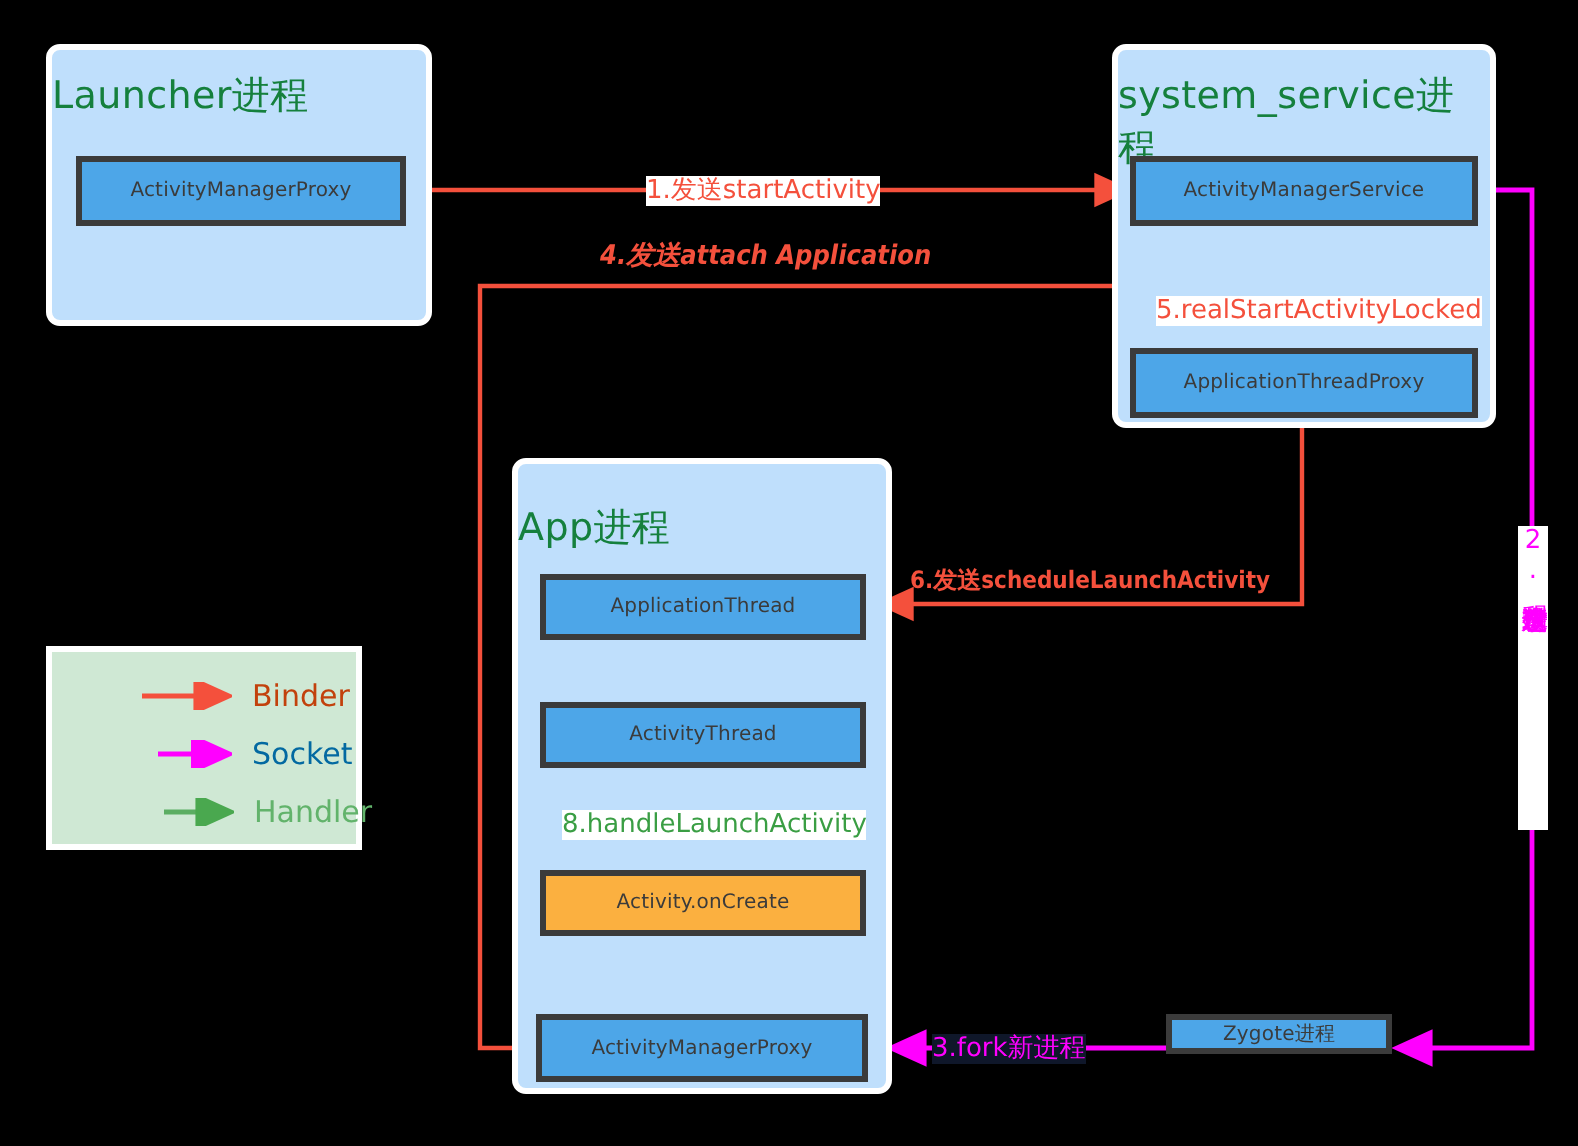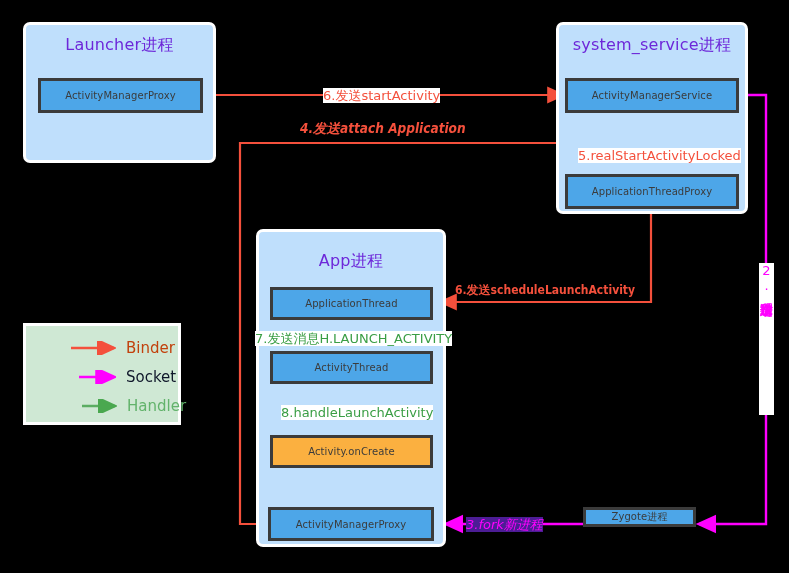--- a/index.html
+++ b/index.html
@@ -2,43 +2,43 @@
 <html><head>
 <meta charset="utf-8">
 <style>
   html,body{margin:0;padding:0;background:#000;}
   body{width:789px;height:573px;position:relative;overflow:hidden;
        font-family:"DejaVu Sans","Liberation Sans",sans-serif;}
   #stage{position:absolute;left:0;top:0;width:789px;height:573px;}
   svg#wires{position:absolute;left:0;top:0;width:789px;height:573px;pointer-events:none;}
 
   .proc{position:absolute;background:#bfdffc;border:3px solid #ffffff;border-radius:7px;box-sizing:border-box;}
-  .proc-title{position:absolute;width:100%;text-align:center;color:#6d28d9;font-size:16px;letter-spacing:.2px;}
+  .proc-title{position:absolute;width:100%;text-align:left;color:#15803d;font-size:19px;letter-spacing:.2px;}
 
   .node{position:absolute;box-sizing:border-box;border:3px solid #3b3b3b;
         display:flex;align-items:center;justify-content:center;
         color:#3b3b3b;font-size:10px;letter-spacing:.1px;}
   .node.blue{background:#4da6e8;}
   .node.orange{background:#f9b champion;}
   .node.orange{background:#fbb040;}
 
   .lbl{position:absolute;white-space:nowrap;font-size:13px;line-height:15px;}
   .lbl.red{color:#f4503c;background:#ffffff;}
   .lbl.green{color:#3a9e44;background:#ffffff;}
-  .lbl.magenta{color:#ff00ff;background:#4c1d95;font-style:italic;}
+  .lbl.magenta{color:#ff00ff;background:#0f172a;}
   .lbl.bold{font-weight:bold;color:#f4503c;background:transparent;
             font-family:"DejaVu Sans Condensed","DejaVu Sans",sans-serif;}
   .lbl.vert{writing-mode:vertical-rl;text-orientation:upright;
             background:#ffffff;color:#ff00ff;font-size:13px;letter-spacing:0px;}
 
   .legend{position:absolute;background:#cfe8d4;border:3px solid #ffffff;box-sizing:border-box;}
   .legend-row{position:absolute;display:flex;align-items:center;}
   .legend-text{font-size:15px;margin-left:10px;}
   .lg-red{color:#c2410c;}
-  .lg-mag{color:#0f172a;}
+  .lg-mag{color:#0369a1;}
   .lg-green{color:#62b36b;}
 </style>
 </head>
 <body>
 
 <div id="stage">
 
   <svg id="wires" viewBox="0 0 789 573">
     <defs>
       <marker id="ar-red" markerWidth="9" markerHeight="9" refX="7.2" refY="4.5" orient="auto">
@@ -108,33 +108,32 @@
   </div>
 
   <div class="node blue" style="left:268px;top:507px;width:166px;height:34px;">
     <span>ActivityManagerProxy</span>
   </div>
 
   <div class="node blue" style="left:583px;top:507px;width:113px;height:20px;text-align:right;">
     <span>Zygote进程</span>
   </div>
 
-  <div class="lbl red" style="left:323px;top:88px;">6.发送startActivity</div>
+  <div class="lbl red" style="left:323px;top:88px;">1.发送startActivity</div>
 
   <div class="lbl vert" style="left:759px;top:263px;height:152px;">2.发送创建进程请求</div>
 
   <div class="lbl magenta" style="left:466px;top:517px;">3.fork新进程</div>
 
   <div class="lbl bold" style="left:300px;top:121px;font-size:13.5px;font-style:italic;">4.发送attach Application</div>
 
   <div class="lbl red" style="left:578px;top:148px;">5.realStartActivityLocked</div>
 
   <div class="lbl bold" style="left:455px;top:283px;font-size:12px;">6.发送scheduleLaunchActivity</div>
 
-  <div class="lbl green" style="left:255px;top:331px;">7.发送消息H.LAUNCH_ACTIVITY</div>
 
   <div class="lbl green" style="left:281px;top:405px;">8.handleLaunchActivity</div>
 
   <div class="legend" style="left:23px;top:323px;width:158px;height:102px;">
 
     <div class="legend-row" style="left:44px;top:13px;">
       <svg width="46" height="14">
         <path d="M1,7 L44,7" stroke="#f4503c" stroke-width="2.4" fill="none" marker-end="url(#ar-red)"></path>
       </svg>
       <span class="legend-text lg-red">Binder</span>

